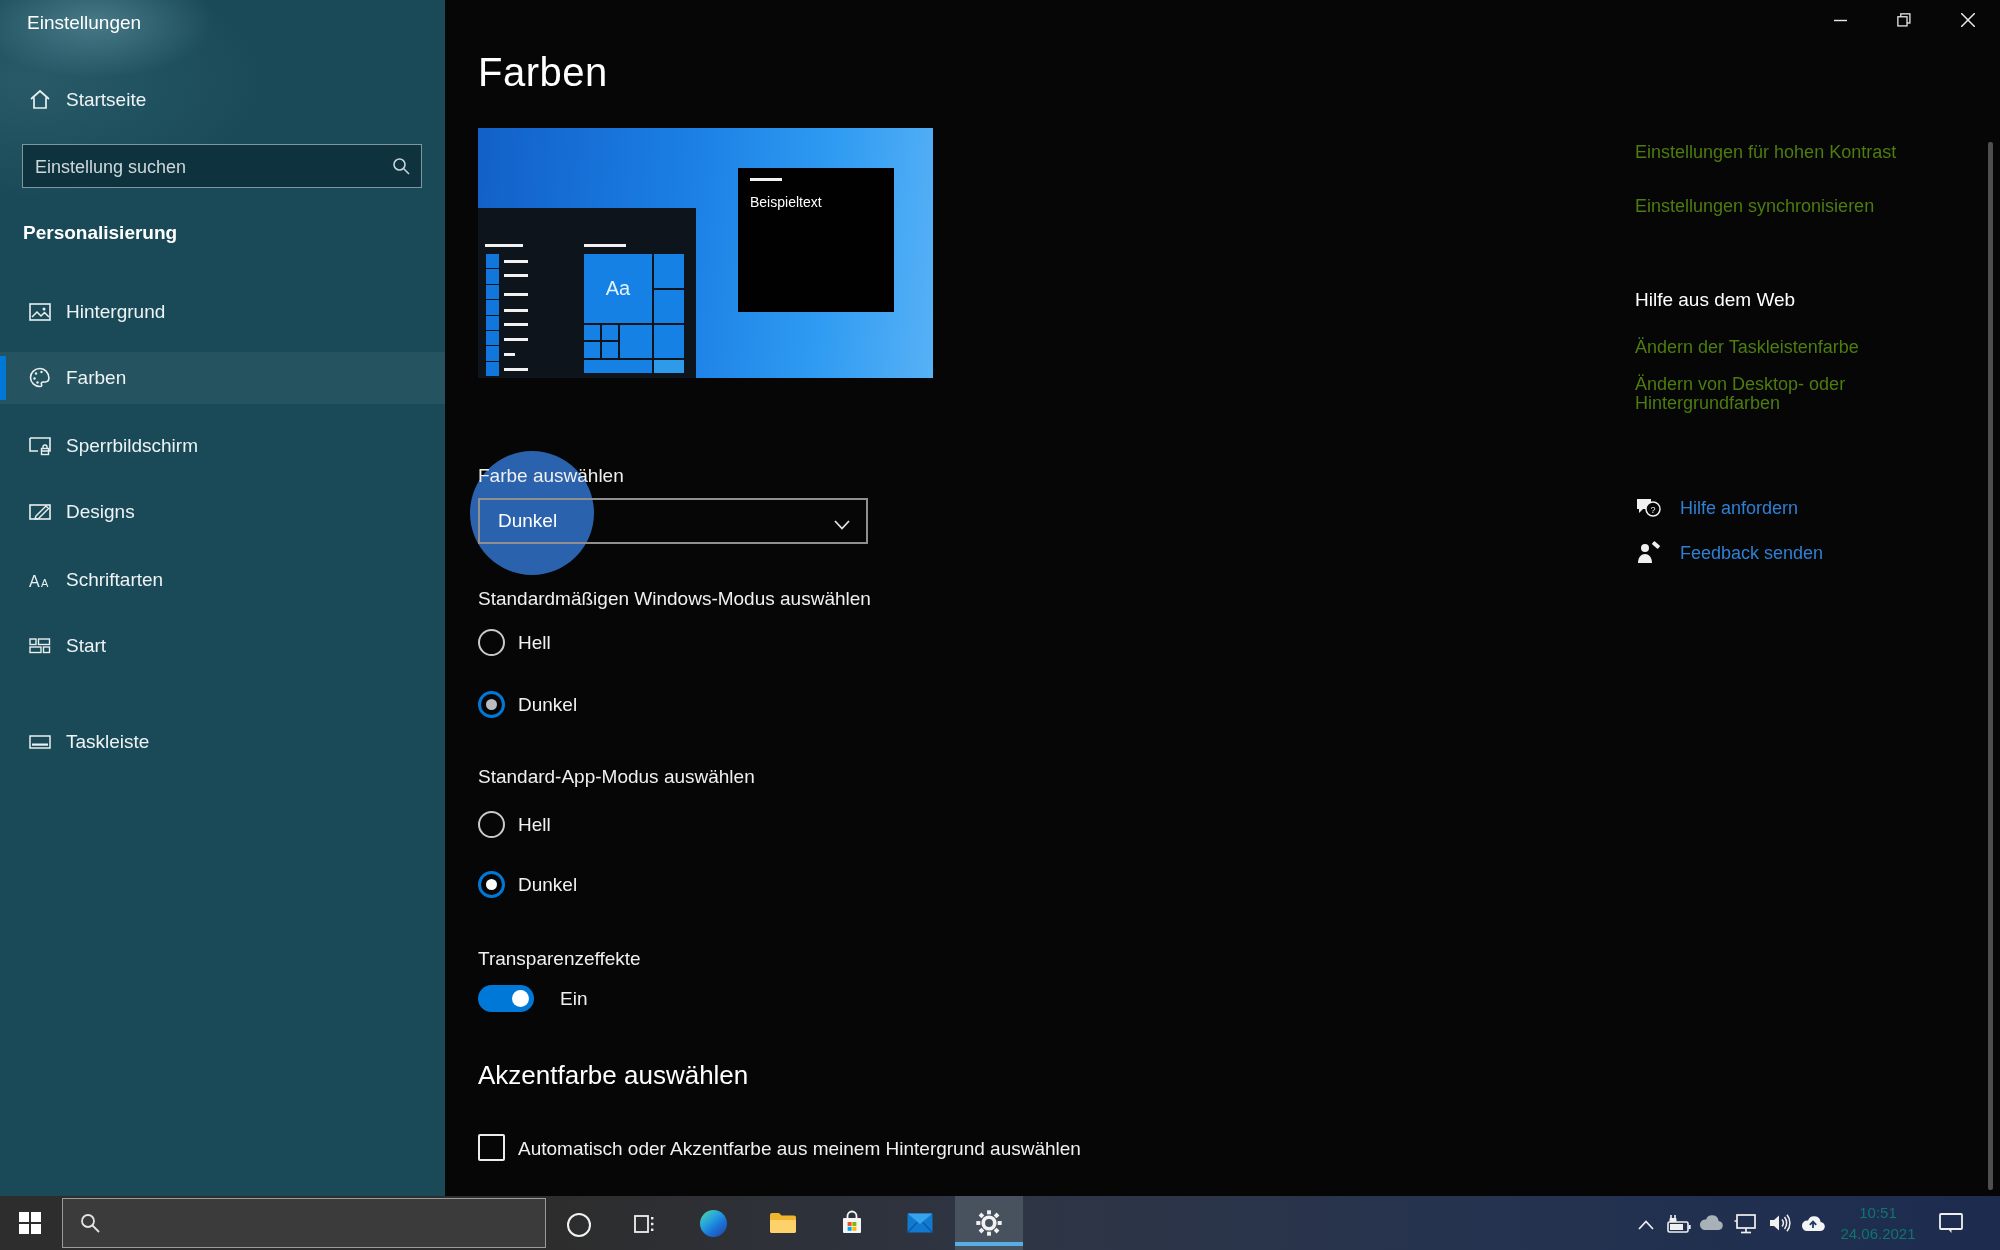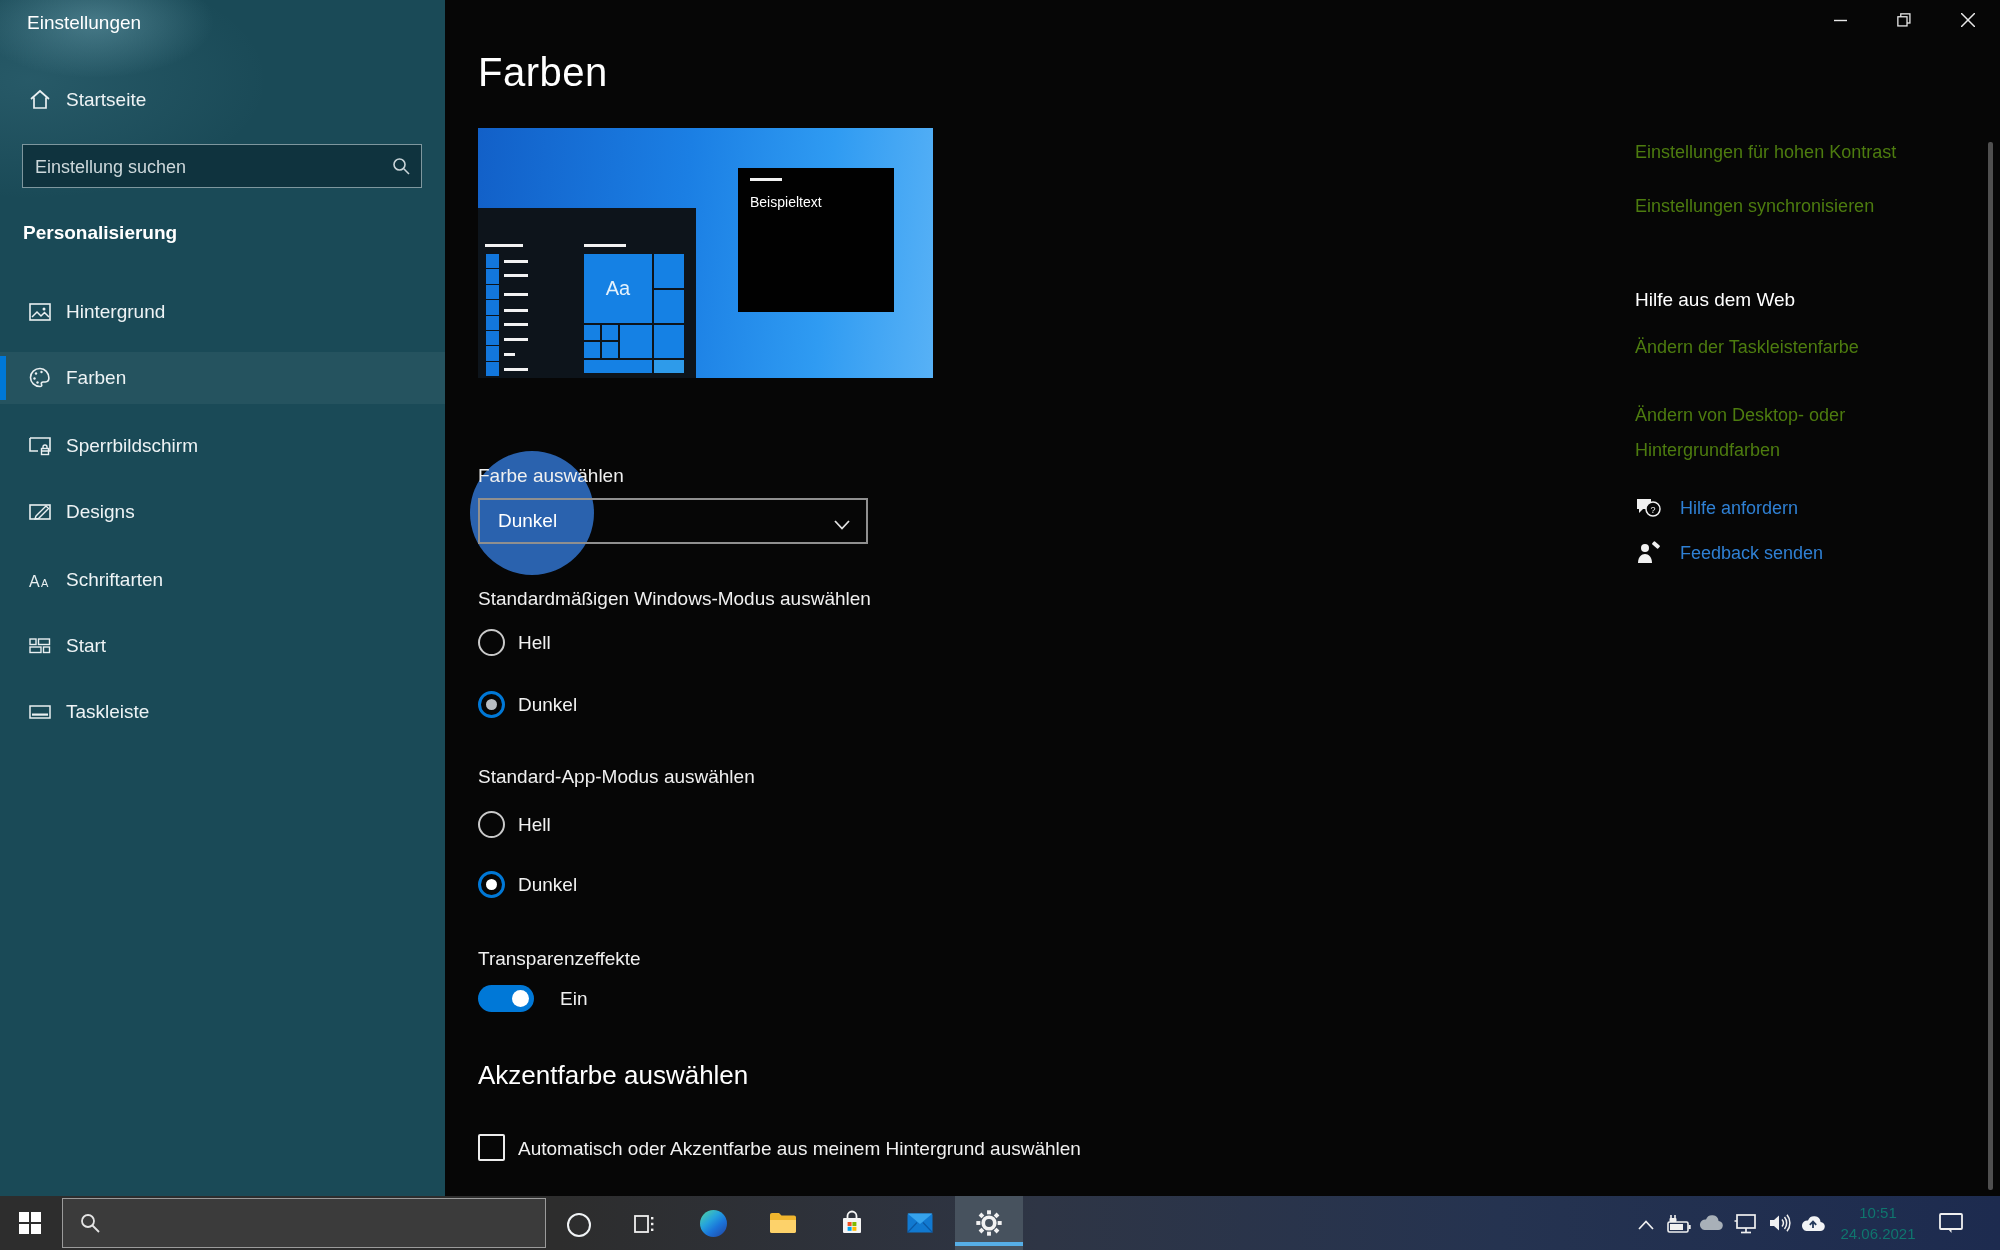--- a/index.html
+++ b/index.html
@@ -62,21 +62,21 @@
   .radio-lb{position:absolute;left:518px;font-size:19px;color:#f2f2f2;}
 
   #toggle{left:478px;top:985px;width:56px;height:27px;border-radius:14px;background:#0078d7;}
   #toggle .knob{position:absolute;right:5px;top:5px;width:17px;height:17px;border-radius:50%;background:#fff;}
   .accent-heading{left:478px;top:1060px;font-size:26px;font-weight:300;color:#fff;}
   #checkbox{left:478px;top:1134px;width:27px;height:27px;border:2px solid #ececec;box-sizing:border-box;
     border-radius:2px;background:transparent;}
 
   
   .rlink{left:1635px;font-size:18px;color:#4d7c0f;cursor:pointer;white-space:nowrap;}
-  .rlink.wrap{white-space:normal;width:245px;line-height:35px;margin-top:23px;}
+  .rlink.wrap{white-space:normal;width:245px;line-height:19px;}
   .rhead{left:1635px;font-size:19px;color:#fff;}
   .raction-ic{width:30px;height:30px;}
   .raction-lb{left:1680px;font-size:18px;color:#2f80d4;cursor:pointer;white-space:nowrap;}
   #scrollbar{left:1988px;top:142px;width:5px;height:1048px;background:#4f4f4f;border-radius:2px;}
 
   
   #taskbar{left:0;top:1196px;width:2000px;height:54px;
     background:linear-gradient(90deg,#2d2d2d 0%,#2d2d2d 28%,#2e3545 52%,#253350 75%,#1d2b4f 100%);}
   .tb-ic{position:absolute;top:1212px;}
   #tb-search{position:absolute;left:62px;top:1198px;width:484px;height:50px;background:#3b3b3b;
@@ -184,21 +184,21 @@
         <svg viewBox="0 0 26 26" width="26" height="26">
             <rect x="3" y="6" width="6" height="5.5" fill="none" stroke="#e9eff1" stroke-width="1.4"></rect>
             <rect x="11.5" y="6" width="11" height="5.5" fill="none" stroke="#e9eff1" stroke-width="1.4"></rect>
             <rect x="3" y="14" width="11" height="5.5" fill="none" stroke="#e9eff1" stroke-width="1.4"></rect>
             <rect x="16.5" y="14" width="6" height="5.5" fill="none" stroke="#e9eff1" stroke-width="1.4"></rect>
           </svg>
       </span>
       <span class="lb">Start</span>
     </div>
 
-    <div class="abs sb-row" style="top:686px;">
+    <div class="abs sb-row" style="top:716px;">
       <span class="ic">
         <svg viewBox="0 0 26 26" width="26" height="26">
             <rect x="3" y="7" width="20" height="12" fill="none" stroke="#e9eff1" stroke-width="1.5"></rect>
             <rect x="5" y="14.5" width="16" height="2.2" fill="#e9eff1"></rect>
           </svg>
       </span>
       <span class="lb">Taskleiste</span>
     </div>
   </div>
 

